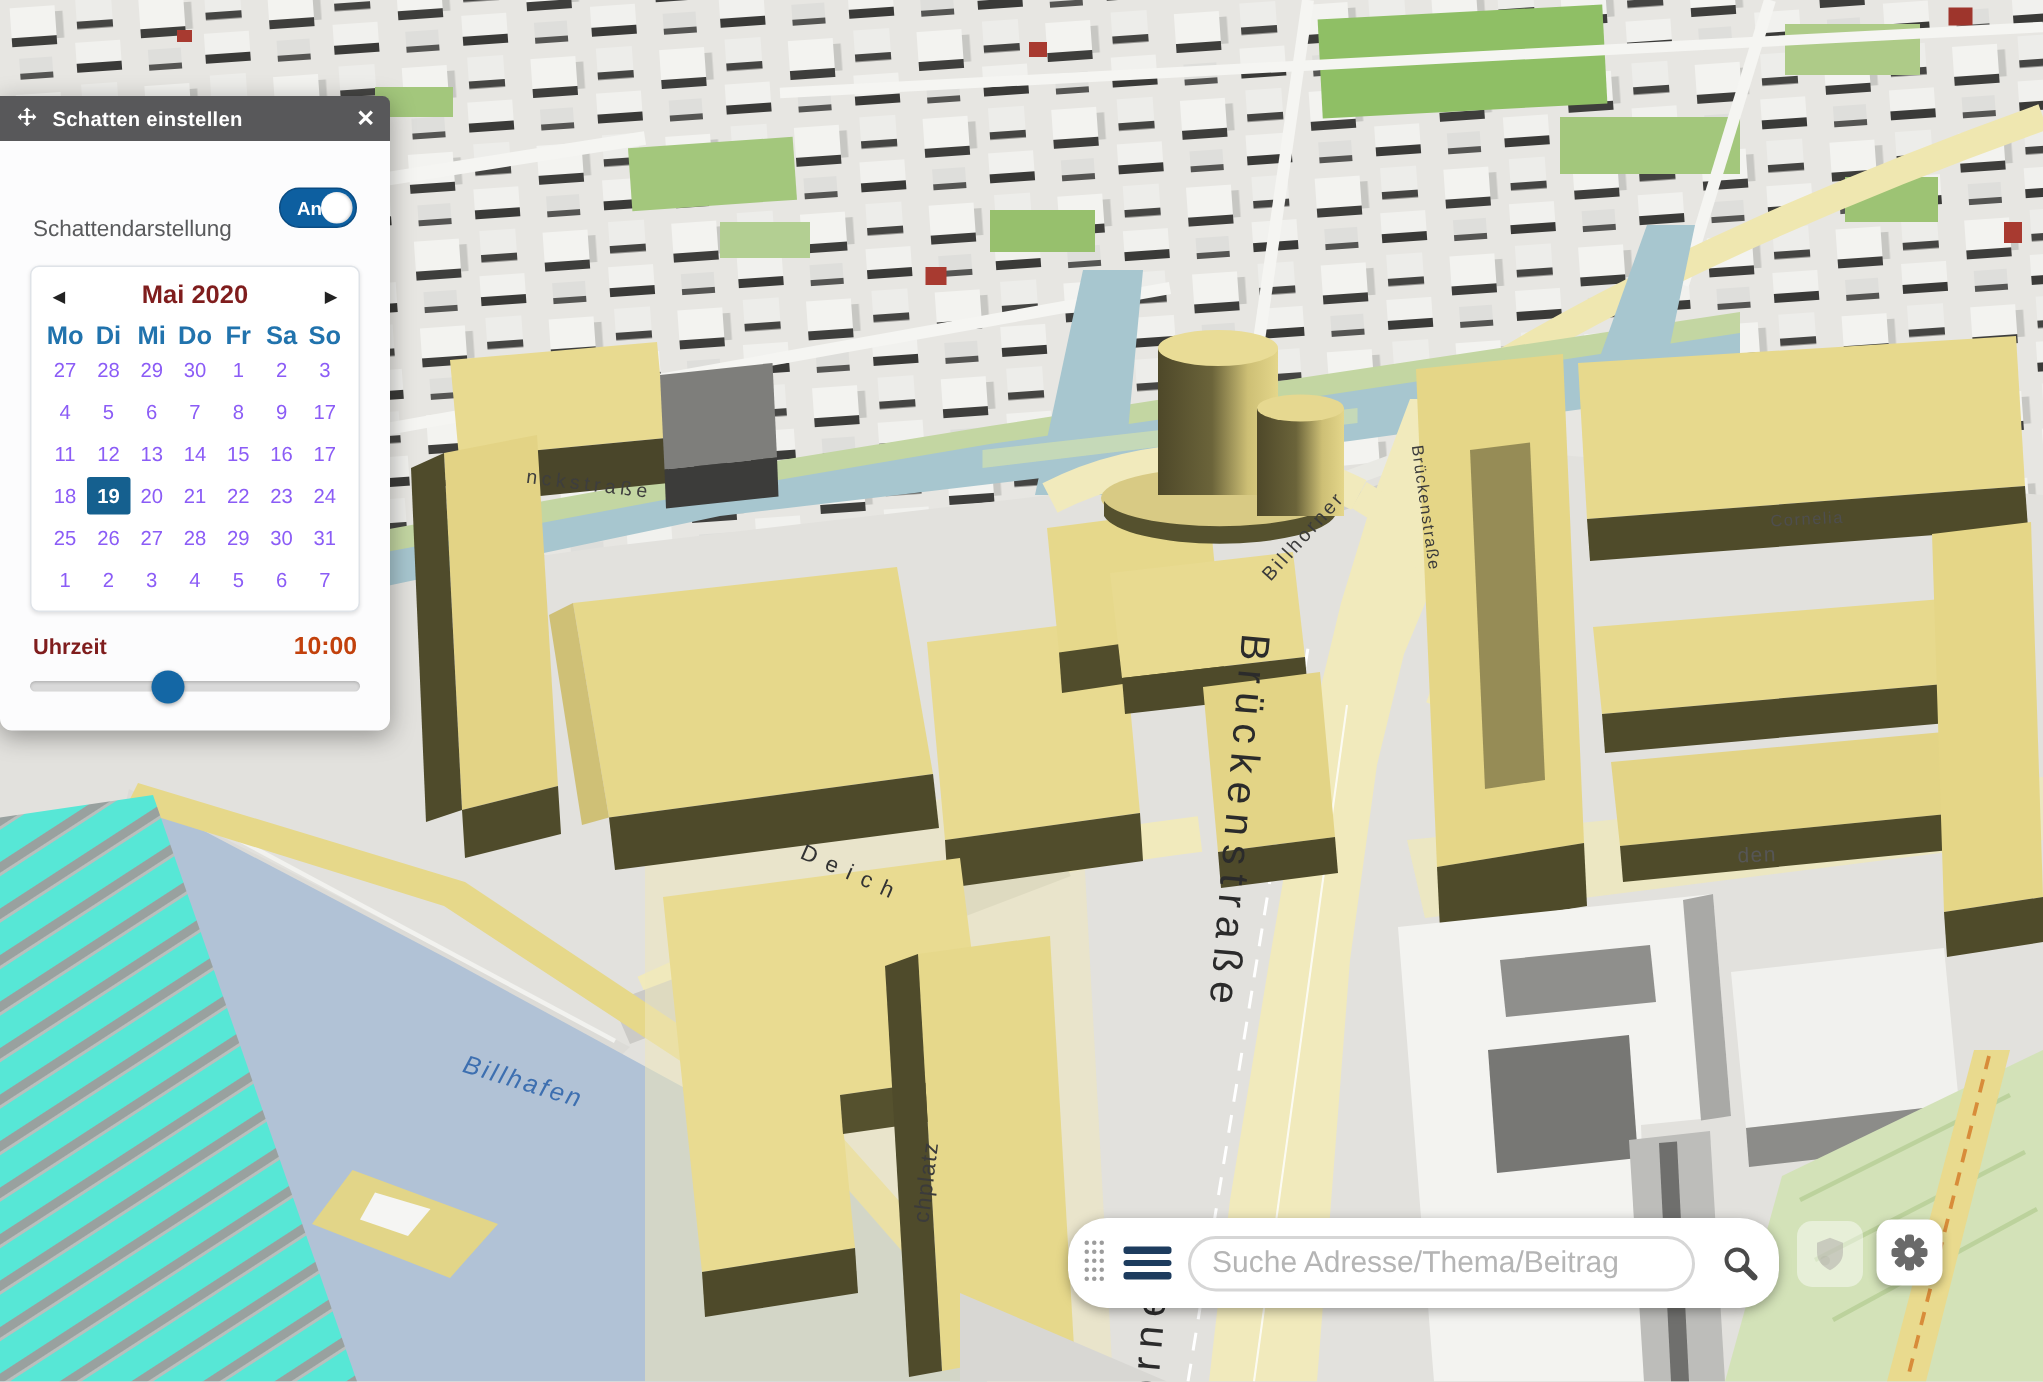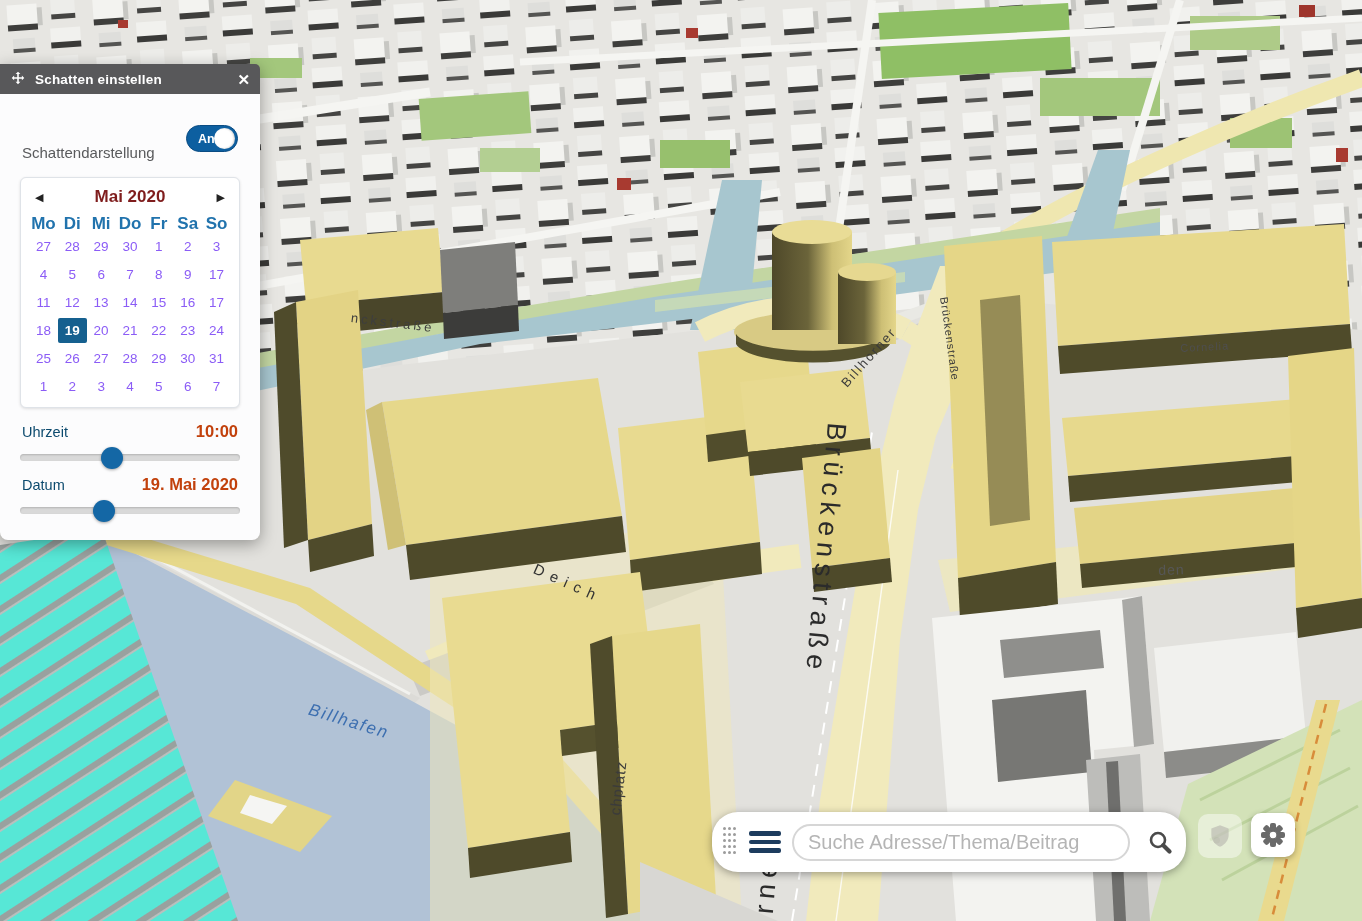--- a/index.html
+++ b/index.html
@@ -35,21 +35,21 @@
   .cal-nav { font-size:11px; color:#222; cursor:pointer; width:14px; }
   .cal-title { flex:1; text-align:center; color:#7f1d1d; font-size:17px; font-weight:600; }
   .cal-grid { display:grid; grid-template-columns:repeat(7,1fr); row-gap:3px; text-align:center; }
   .cal-cell { height:25px; line-height:25px; font-size:13.5px; }
   .weekday { color:#2173ad; font-weight:bold; font-size:17px; height:20px; line-height:20px; }
   .day { color:#8b5cf6; cursor:pointer; }
   .day.selected { background:#15608f; color:#fff; border-radius:2px;font-weight:bold; }
 
   .slider-block { margin-top:14px; }
   .slider-labels { display:flex; justify-content:space-between; align-items:baseline; padding:0 2px; }
-  .slider-name { color:#0c4a6e; font-size:14.5px; }
+  .slider-name { color:#7f1d1d; font-size:14.5px;font-weight:bold; }
   .slider-value { color:#c2410c; font-size:16.5px; font-weight:600; }
   .slider-track { position:relative; height:7px; background:#d9d9d9; border-radius:4px;
     margin:13px 0 6px 0; box-shadow:inset 0 1px 2px rgba(0,0,0,.18); cursor:pointer; }
   .slider-knob { position:absolute; top:50%; width:22px; height:22px; border-radius:50%;
     background:#1467a5; transform:translate(-50%,-50%); box-shadow:0 1px 3px rgba(0,0,0,.35); cursor:pointer; }
 
   
   #search-bar { position:absolute; left:712px; top:812px; width:474px; height:60px; z-index:15;
     background:#fff; border-radius:26px; box-shadow:0 2px 8px rgba(0,0,0,.35);
     display:flex; align-items:center; gap:9px; padding:0 5px 0 11px; }
@@ -341,29 +341,20 @@
       <div class="slider-block">
         <div class="slider-labels">
           <span class="slider-name">Uhrzeit</span>
           <span class="slider-value">10:00</span>
         </div>
         <div class="slider-track">
           <span class="slider-knob" id="time-knob" style="left: 42%;"></span>
         </div>
       </div>
 
-      <div class="slider-block">
-        <div class="slider-labels">
-          <span class="slider-name">Datum</span>
-          <span class="slider-value">19. Mai 2020</span>
-        </div>
-        <div class="slider-track">
-          <span class="slider-knob" id="date-knob" style="left: 38%;"></span>
-        </div>
-      </div>
 
     </div>
   </div>
 
   <div id="search-bar">
     <div class="dots-grid" id="dots">
         <span class="dot"></span>
         <span class="dot"></span>
         <span class="dot"></span>
         <span class="dot"></span>

